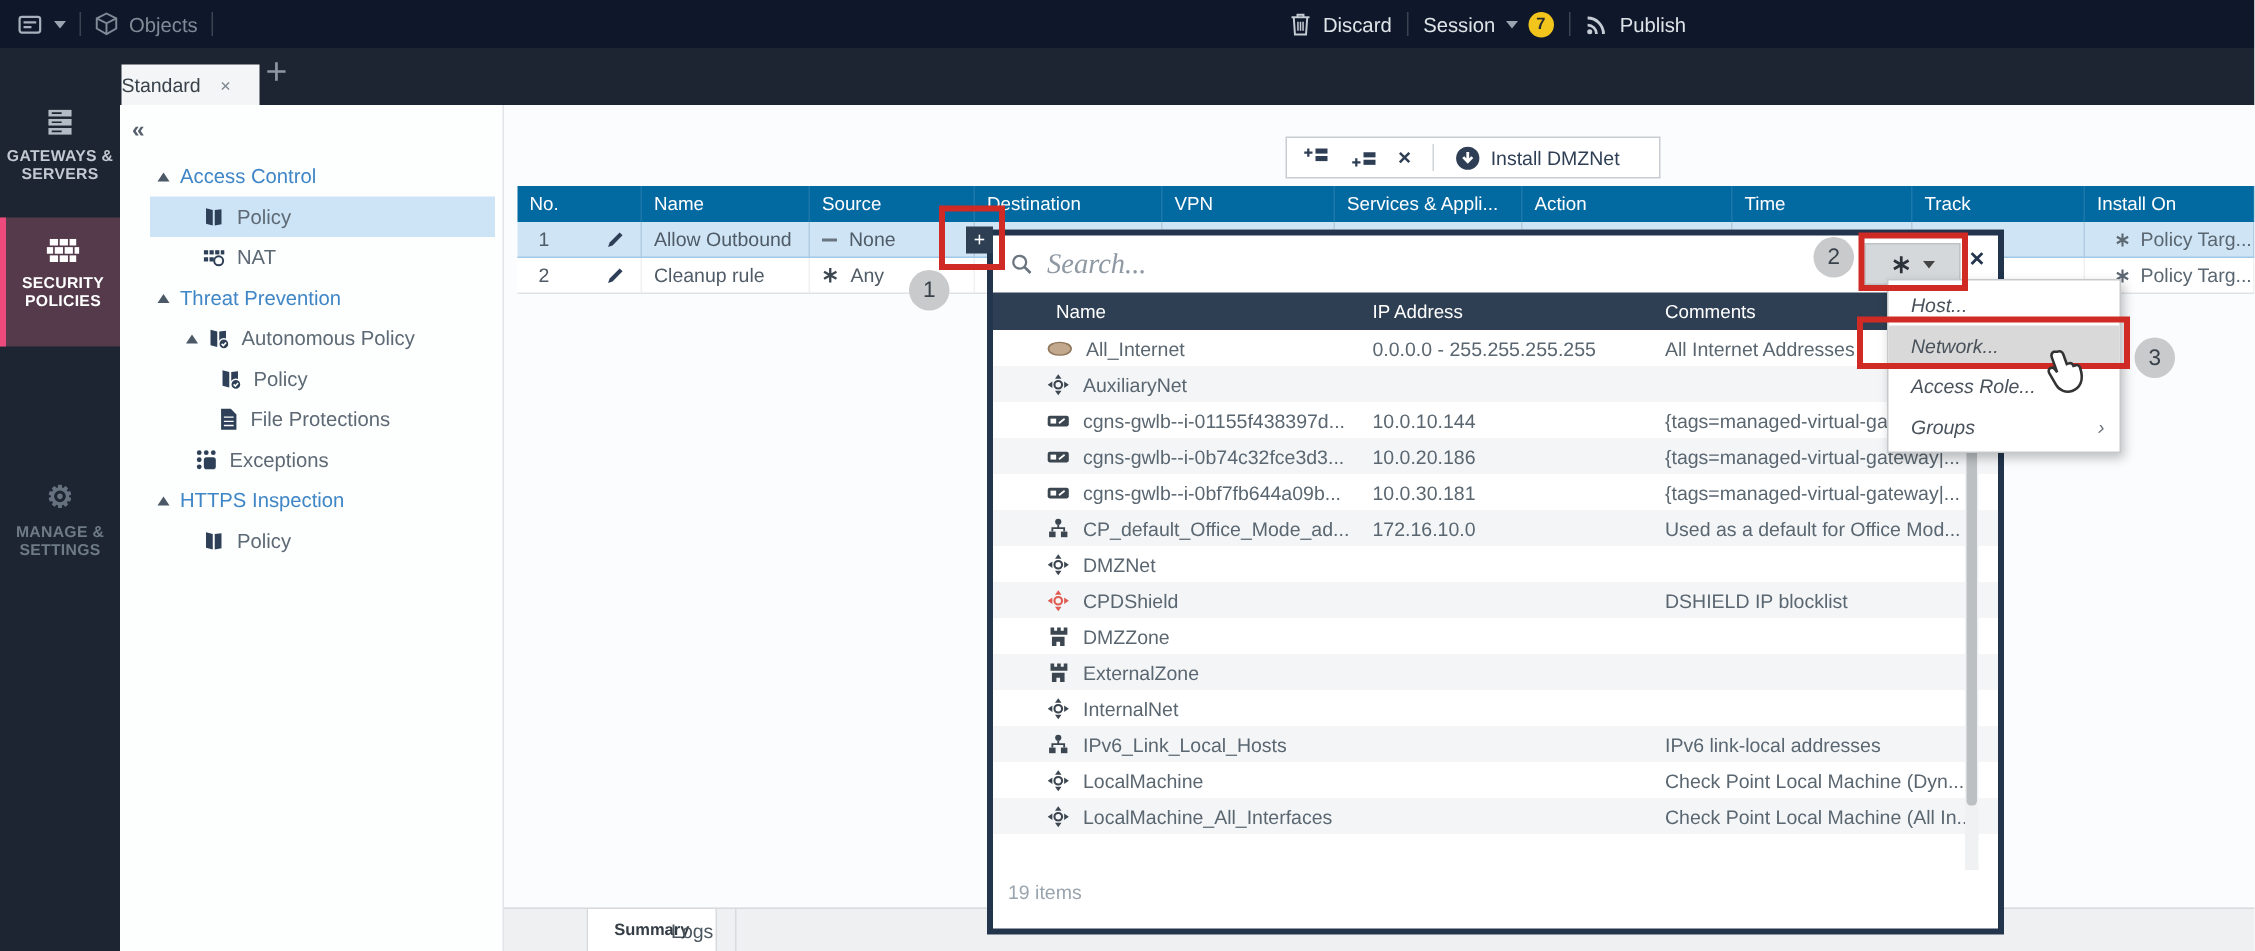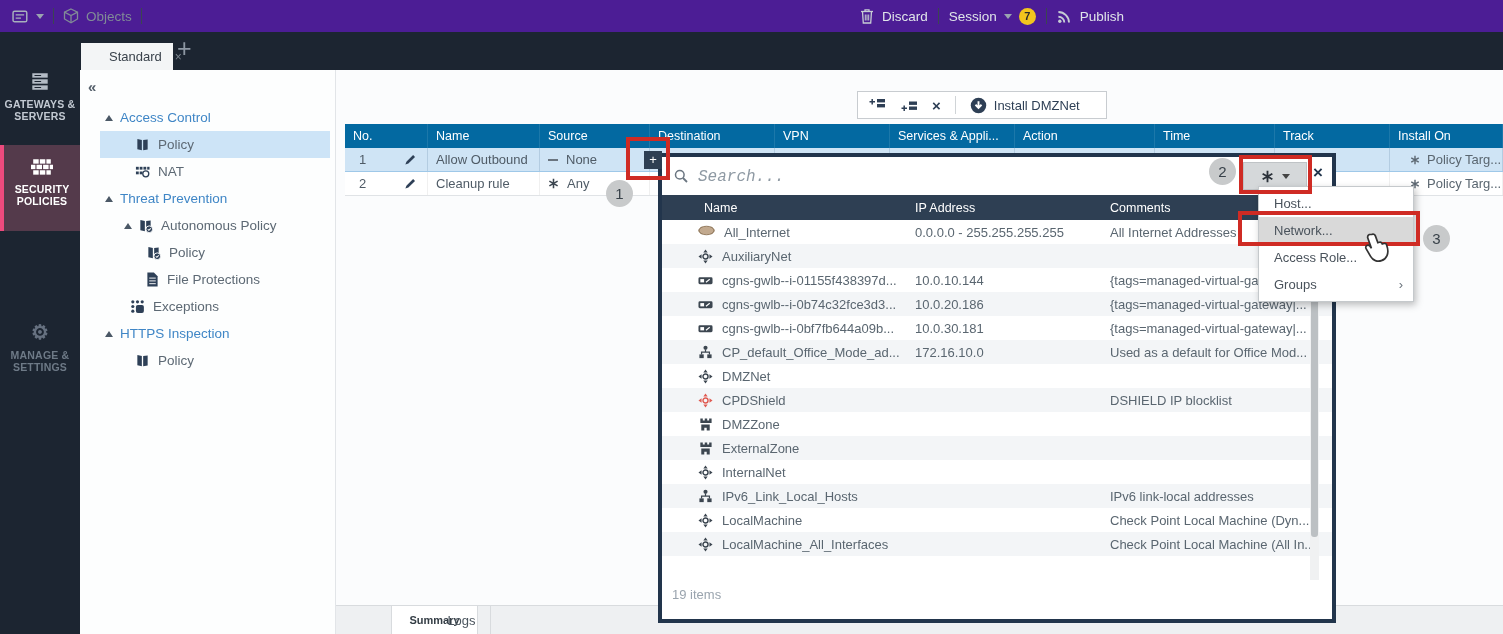--- a/index.html
+++ b/index.html
@@ -3,31 +3,31 @@
 <meta charset="utf-8">
 <style>
   html,body{margin:0;padding:0;}
   body{width:1503px;height:634px;position:relative;overflow:hidden;
        font-family:"Liberation Sans",sans-serif;background:#fbfcfd;
        -webkit-font-smoothing:antialiased;}
   svg{display:block;}
   .hidden-defs{position:absolute;width:0;height:0;overflow:hidden;}
 
   
-  #topbar{position:absolute;left:0;top:0;width:1503px;height:32px;background:#4c1d95;}
+  #topbar{position:absolute;left:0;top:0;width:1503px;height:32px;background:#0f172a;}
   .tb-left{position:absolute;left:12px;top:0;height:32px;display:flex;align-items:center;gap:9px;color:#a7b0bc;}
   .tb-right{position:absolute;left:860px;top:0;height:32px;display:flex;align-items:center;gap:10px;color:#dfe4e9;font-size:13.5px;}
   .tb-div{width:1px;height:16px;background:#3b4552;}
   .caret-down{width:0;height:0;border-left:4px solid transparent;border-right:4px solid transparent;border-top:5px solid #9aa4b0;}
   .badge{width:17px;height:17px;border-radius:50%;background:#f2c51d;color:#2b2b2b;font-size:11px;font-weight:bold;display:flex;align-items:center;justify-content:center;}
   .tb-label{color:#818b97;font-size:13.5px;}
 
   
   #tabbar{position:absolute;left:80px;top:32px;width:1423px;height:38px;background:#1c2531;}
-  #tab-standard{position:absolute;left:1px;top:11px;width:92px;height:27px;background:#f3f5f6;display:flex;align-items:center;gap:13px;padding:0 28px;box-sizing:border-box;font-size:13px;color:#39424b;}
+  #tab-standard{position:absolute;left:1px;top:11px;width:92px;height:27px;background:#f3f5f6;display:flex;align-items:center;gap:13px;padding:0 0;box-sizing:border-box;font-size:13px;color:#39424b;}
   #tab-standard .tab-close{color:#7c868f;font-size:12px;}
   #newtab{position:absolute;left:97px;top:2px;font-size:25px;font-weight:300;color:#8d97a3;}
 
   
   #sidebar{position:absolute;left:0;top:32px;width:80px;height:602px;background:#1c2531;}
   .sb-item{position:absolute;left:0;width:80px;text-align:center;font-size:10.5px;font-weight:bold;letter-spacing:.2px;color:#c2c9d2;box-sizing:border-box;}
   .sb-item .ic{margin:0 auto 7px;color:#b3bbc5;}
   #sb-0{top:40px;height:66px;}
   #sb-1{top:113px;height:86px;background:#543a4b;border-left:4px solid #ec4a7d;width:80px;padding-top:14px;color:#fff;}
   #sb-1 .ic{color:#fff;}
@@ -77,43 +77,43 @@
   #plusbtn{position:absolute;left:644px;top:151px;width:18px;height:18px;background:#2e3f53;color:#fff;font-size:13px;line-height:18px;text-align:center;z-index:6;}
 
   
   #bottombar{position:absolute;left:336px;top:605px;width:1167px;height:29px;background:#eef0f2;border-top:1px solid #d8dbde;box-sizing:border-box;}
   #tab-summary{position:absolute;left:11px;top:0;width:85px;height:28px;background:#fff;border-left:1px solid #d8dbde;border-right:1px solid #d8dbde;display:flex;align-items:center;justify-content:center;font-size:11px;font-weight:bold;color:#343d45;margin-left:44px;}
   #tab-logs{position:absolute;left:97px;top:0;width:57px;height:28px;border-right:1px solid #d8dbde;display:flex;align-items:center;justify-content:center;font-size:13px;color:#4c565f;}
 
   
   #picker{position:absolute;left:658px;top:153px;width:678px;height:470px;background:#fff;border:4px solid #22354c;box-sizing:border-box;z-index:5;}
   .p-search-icon{position:absolute;left:12px;top:12px;color:#6a7580;}
-  #p-input{position:absolute;left:34px;top:4px;width:470px;height:30px;border:none;outline:none;font-size:16px;font-family:Liberation Mono, monospace;color:#14532d;background:transparent;}
+  #p-input{position:absolute;left:34px;top:4px;width:470px;height:30px;border:none;outline:none;font-size:19px;font-family:Liberation Serif, serif;color:#14532d;background:transparent;}
   #p-input::placeholder{font-style:italic;color:#8e99a3;}
   #p-newbtn{position:absolute;left:581px;top:5px;width:64px;height:28px;background:#d5d8da;border:1px solid #bfc3c6;box-sizing:border-box;display:flex;align-items:center;justify-content:center;gap:8px;color:#2b323a;}
   #p-newbtn .caret-down{border-top-color:#444;}
   #p-close{position:absolute;left:651px;top:6px;font-size:17px;font-weight:bold;color:#22354c;}
   #p-head{position:absolute;left:0;top:38px;width:670px;height:25px;background:#2e3f53;display:flex;color:#fff;font-size:12.5px;}
   .pc{display:flex;align-items:center;box-sizing:border-box;}
   .pc0{width:245px;padding-left:42px;}
   .pc1{width:195px;padding-left:8px;}
   .pc2{width:230px;padding-left:8px;}
   #p-rows{position:absolute;left:0;top:63px;width:670px;}
   .prow{height:24px;display:flex;align-items:center;font-size:13px;color:#5a6670;}
   .prow:nth-child(even){background:#f3f5f7;}
-  .pn{width:245px;display:flex;align-items:flex-start;gap:9px;box-sizing:border-box;padding-left:36px;white-space:nowrap;overflow:hidden;}
+  .pn{width:245px;display:flex;align-items:center;gap:9px;box-sizing:border-box;padding-left:36px;white-space:nowrap;overflow:hidden;}
   .pip{width:195px;box-sizing:border-box;padding-left:8px;white-space:nowrap;overflow:hidden;}
   .pcm{width:230px;box-sizing:border-box;padding-left:8px;white-space:nowrap;overflow:hidden;}
   .oi{color:#3c4650;flex:none;}
   #p-foot{position:absolute;left:10px;top:430px;font-size:13px;color:#9aa4ae;}
   #p-track{position:absolute;left:648px;top:63px;width:9px;height:360px;background:#f0f1f2;}
   #p-thumb{position:absolute;left:649px;top:85px;width:7px;height:295px;background:#bcc0c3;border-radius:3px;}
 
   
-  #objmenu{position:absolute;left:1258px;top:186px;width:154px;background:#fff;border:1px solid #c5c9cc;box-shadow:2px 3px 7px rgba(0,0,0,.25);z-index:7;padding:3px 0;}
+  #objmenu{position:absolute;left:1258px;top:186px;width:154px;background:#fff;border:1px solid #c5c9cc;box-shadow:2px 3px 7px rgba(0,0,0,.25);z-index:7;padding:3px 0;font-style:italic;}
   .mitem{height:27px;line-height:27px;padding-left:15px;font-size:13px;color:#49525b;}
   .mitem.hl{background:#d9d9d9;}
   .subarrow{float:right;margin-right:10px;color:#6b747d;}
 
   
   .redbox{position:absolute;border:4px solid #cf2b24;box-sizing:border-box;z-index:8;pointer-events:none;}
   #red1{left:626px;top:137px;width:44px;height:43px;}
   #red2{left:1239px;top:155px;width:73px;height:39px;}
   #red3{left:1238px;top:211px;width:182px;height:35px;}
   .stepc{position:absolute;width:27px;height:27px;border-radius:50%;background:#c8cacb;color:#39424a;font-size:15px;display:flex;align-items:center;justify-content:center;z-index:9;}

